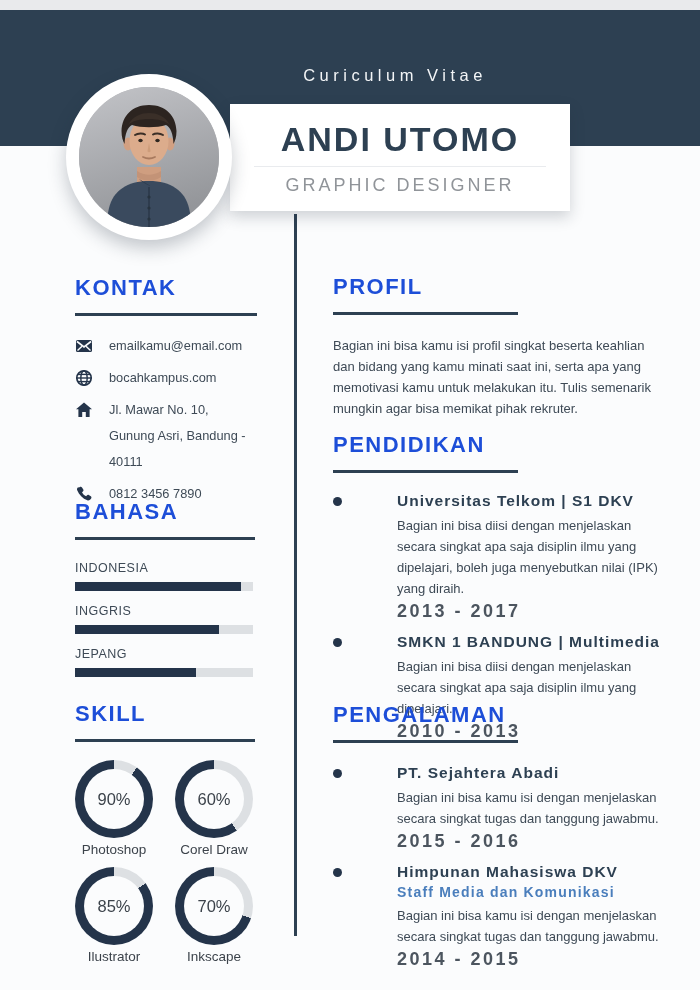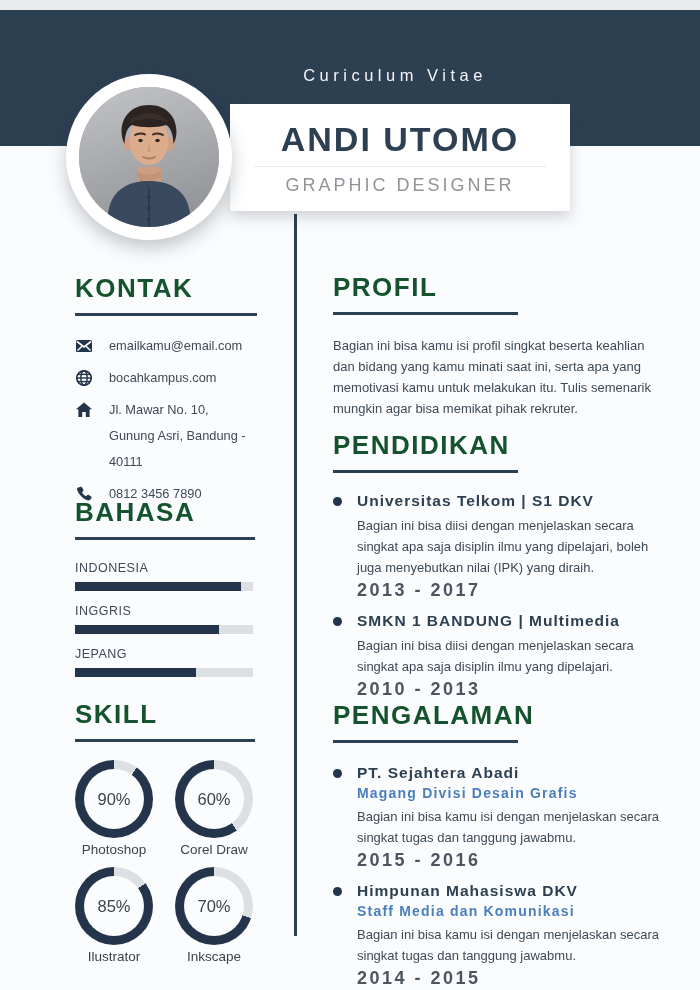--- a/index.html
+++ b/index.html
@@ -26,21 +26,21 @@
   .photo {
     position:absolute; left:66px; top:64px; width:166px; height:166px;
     border-radius:50%; border:13px solid #ffffff; background:#b2b3b7;
     box-shadow:0 8px 18px rgba(28,40,54,.25); z-index:4; overflow:hidden;
   }
   .photo svg { display:block; width:100%; height:100%; }
   .divider-v { position:absolute; left:294px; top:204px; width:3px; height:722px; background:#2d4052; }
 
   
   .section { position:absolute; }
-  .section-title { font-size:26px; font-weight:bold; color:#14532d; letter-spacing:1.5px; line-height:26px; }
+  .section-title { font-size:22px; font-weight:bold; color:#1d4ed8; letter-spacing:1.5px; line-height:26px; }
   .rule { height:3px; background:#2d4052; margin-top:12px; }
 
   
   .sec-contact { left:75px; top:265px; width:182px; }
   .contact-items { margin-top:17px; }
   .contact-row { display:flex; align-items:flex-start; margin-bottom:6px; }
   .contact-row .cicon { width:18px; height:18px; flex:0 0 18px; margin-top:4px; }
   .contact-row .ctext { margin-left:16px; font-size:12.8px; line-height:26px; color:#3e4a56; width:148px; }
 
   
@@ -64,21 +64,21 @@
   
   .sec-profile { left:333px; top:264px; width:334px; }
   .sec-profile .rule, .sec-edu .rule, .sec-exp .rule { width:185px; }
   .body-text { font-size:13px; line-height:21px; color:#3e4a56; }
   .sec-profile .body-text { margin-top:20px; }
 
   .sec-edu { left:333px; top:422px; width:340px; }
   .sec-exp { left:333px; top:692px; width:340px; }
   .items { margin-top:18px; }
   .sec-exp .items { margin-top:20px; }
-  .item { display:flex; margin-bottom:12px; }
+  .item { display:flex; margin-bottom:12px;gap:40px; }
   .bullet { flex:0 0 9px; width:9px; height:9px; border-radius:50%; background:#24344a; margin-top:6px; }
   .item-content { margin-left:15px; width:310px; }
   .item-title { font-size:15.5px; font-weight:bold; color:#2d4052; letter-spacing:1px; line-height:20px; }
   .item-role { font-size:14px; font-weight:bold; color:#4a7ebc; letter-spacing:1.2px; line-height:18px; margin-top:1px; }
   .item-body { margin-top:4px; }
   .item-period { font-size:18px; font-weight:bold; color:#4c555f; letter-spacing:2.5px; margin-top:3px; line-height:18px; }
 </style>
 </head>
 <body>
 
@@ -256,21 +256,20 @@
   </div>
 
   <div class="section sec-exp">
     <div class="section-title">PENGALAMAN</div>
     <div class="rule"></div>
     <div class="items">
       <div class="item">
         <div class="bullet"></div>
         <div class="item-content">
           <div class="item-title">PT. Sejahtera Abadi</div>
-          <div class="item-role">Magang Divisi Desain Grafis</div>
           <div class="body-text item-body">Bagian ini bisa kamu isi dengan menjelaskan secara singkat tugas dan tanggung jawabmu.</div>
           <div class="item-period">2015 - 2016</div>
         </div>
       </div>
       <div class="item">
         <div class="bullet"></div>
         <div class="item-content">
           <div class="item-title">Himpunan Mahasiswa DKV</div>
           <div class="item-role">Staff Media dan Komunikasi</div>
           <div class="body-text item-body">Bagian ini bisa kamu isi dengan menjelaskan secara singkat tugas dan tanggung jawabmu.</div>

